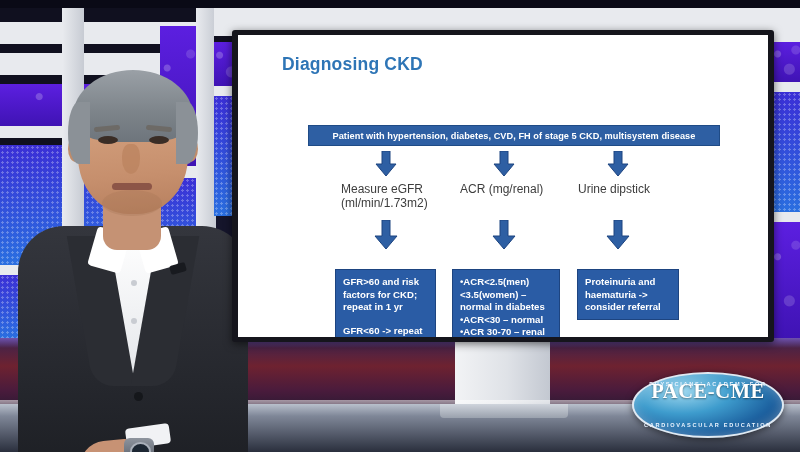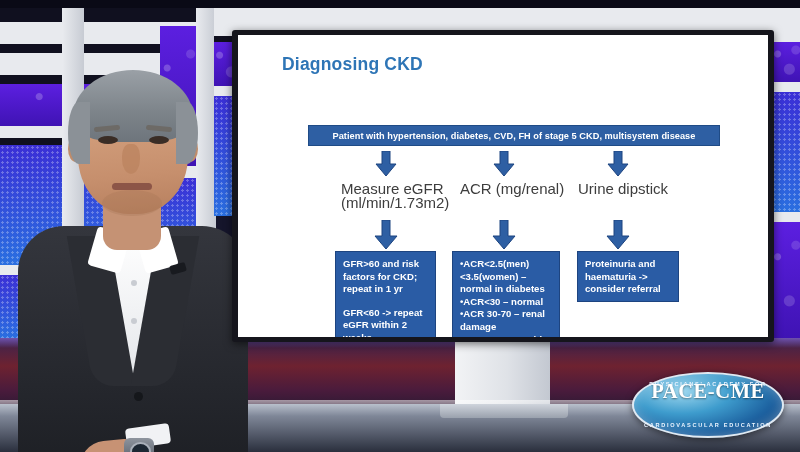--- a/index.html
+++ b/index.html
@@ -95,25 +95,25 @@
 
   .slide-title{position:absolute;left:44px;top:19px;font-size:17.5px;font-weight:bold;color:#2e75b6;letter-spacing:.2px;}
 
   .top-bar{position:absolute;left:70px;top:90px;width:410px;height:19px;
     background:#2e5fa3;border:1px solid #1f4b86;display:flex;align-items:center;justify-content:center;}
   .top-bar span{color:#ffffff;font-size:9.2px;font-weight:bold;letter-spacing:.05px;white-space:nowrap;}
 
   .arrow{position:absolute;}
   .arrow svg{display:block;}
 
-  .col-label{position:absolute;font-size:15px;color:#3d3d3d;line-height:14px;text-align:left;}
+  .col-label{position:absolute;font-size:12px;color:#3d3d3d;line-height:14px;text-align:left;}
 
   .blue-box{position:absolute;background:#2a5ca5;border:1px solid #1d4480;
     color:#ffffff;font-size:9.6px;font-weight:bold;line-height:12.6px;
-    padding:6px 7px;box-sizing:border-box;}
+    padding:6px 7px;box-sizing:border-box;margin-top:18px;}
   .blue-box p{margin:0;}
   .blue-box p.gap{margin-top:11px;}
 
   
   .logo{position:absolute;left:632px;top:372px;width:152px;height:66px;}
   .logo-oval{position:absolute;inset:0;border-radius:50%;
     background:radial-gradient(ellipse at 32% 28%, #9fd8ef 0%, #3e9ccd 35%, #1b5f9e 68%, #123f74 100%);
     border:2px solid #dfe9f2;box-shadow:0 2px 7px rgba(0,0,0,.5), inset 0 0 12px rgba(255,255,255,.3);}
   .logo-main{position:absolute;left:0;top:8px;width:152px;text-align:center;
     font-family:"Liberation Serif", serif;font-size:20.5px;font-weight:bold;color:#ffffff;

